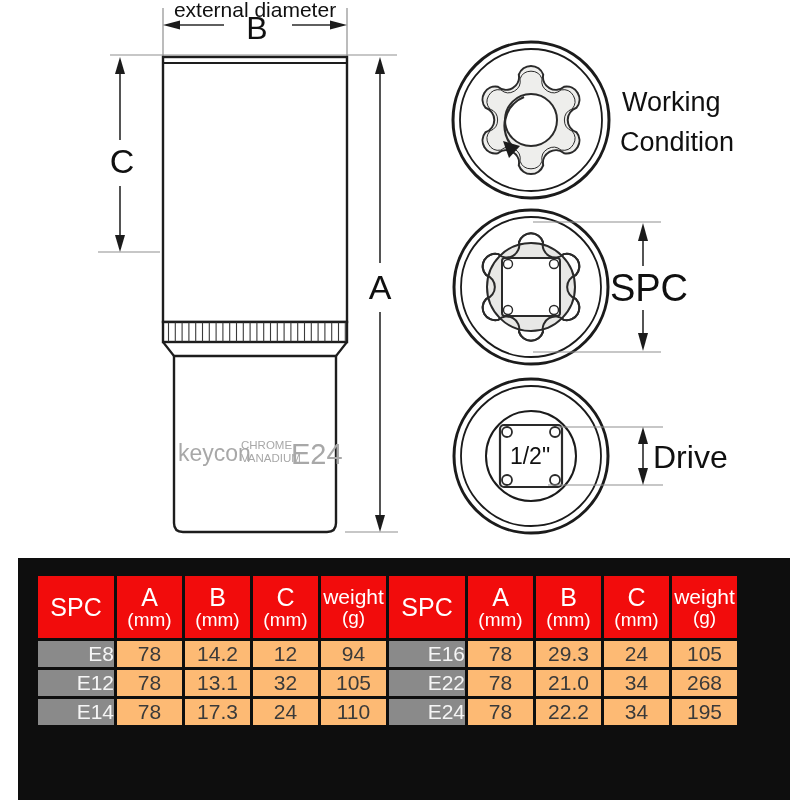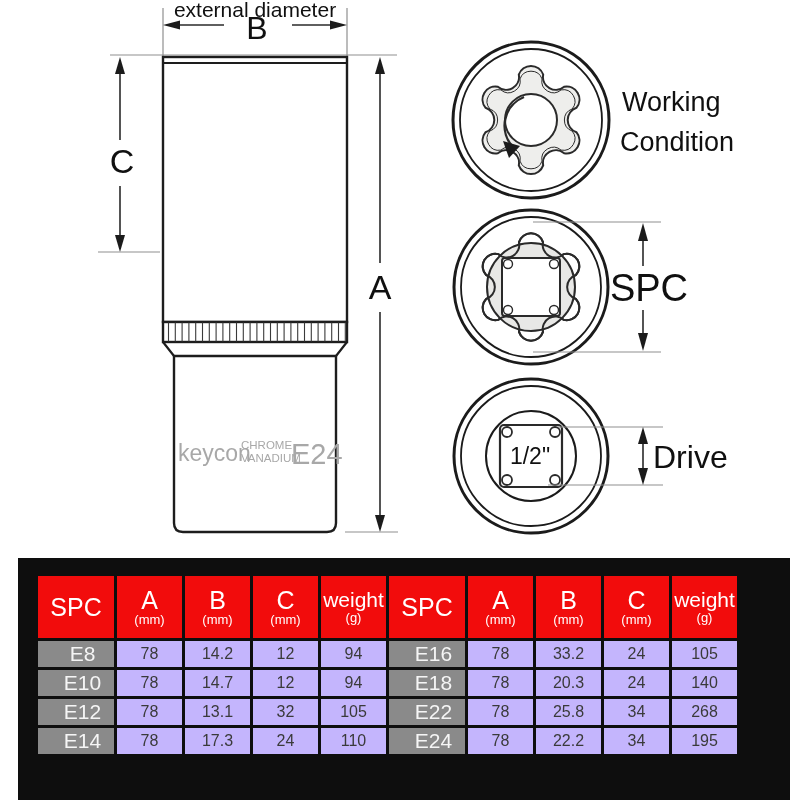--- a/index.html
+++ b/index.html
@@ -22,23 +22,23 @@
   
   .spec-panel{position:absolute;left:18px;top:558px;width:772px;height:242px;
               background:var(--panel,#0e0e0e);box-sizing:border-box;padding:15px 17px;}
   table{border-collapse:separate;border-spacing:3px;table-layout:fixed;}
   th,td{margin:0;padding:0;text-align:center;vertical-align:middle;overflow:hidden;}
   thead tr{height:62px;}
   tbody tr{height:26px;}
   th{background:var(--red,#f20c0c);color:#ffffff;font-weight:400;font-size:25px;line-height:1.05;}
   th .cname{display:block;}
   th.small .cname{font-size:21px;text-align:center;}
-  th .cunit{display:block;font-size:13px;}
-  td.lbl{background:var(--gray,#8a8a8a);color:#f5f5f5;text-align:center;padding-left:13px;font-size:21px;}
-  td.val{background:#c4b5fd;color:#3a3a3a;font-size:16px;}
+  th .cunit{display:block;font-size:19px;}
+  td.lbl{background:var(--gray,#8a8a8a);color:#f5f5f5;text-align:right;padding-left:13px;font-size:21px;}
+  td.val{background:#fdba74;color:#3a3a3a;font-size:21px;}
 </style>
 </head>
 <body>
 
 <div class="canvas">
 
   <svg width="800" height="558" viewBox="0 0 800 558">
 
     <g>
 
@@ -228,45 +228,33 @@
         </thead>
         <tbody>
           <tr>
             <td class="lbl">E8</td>
             <td class="val">78</td>
             <td class="val">14.2</td>
             <td class="val">12</td>
             <td class="val">94</td>
             <td class="lbl">E16</td>
             <td class="val">78</td>
-            <td class="val">33.2</td>
+            <td class="val">29.3</td>
             <td class="val">24</td>
             <td class="val">105</td>
-          </tr>
-          <tr>
-            <td class="lbl">E10</td>
-            <td class="val">78</td>
-            <td class="val">14.7</td>
-            <td class="val">12</td>
-            <td class="val">94</td>
-            <td class="lbl">E18</td>
-            <td class="val">78</td>
-            <td class="val">20.3</td>
-            <td class="val">24</td>
-            <td class="val">140</td>
           </tr>
           <tr>
             <td class="lbl">E12</td>
             <td class="val">78</td>
             <td class="val">13.1</td>
             <td class="val">32</td>
             <td class="val">105</td>
             <td class="lbl">E22</td>
             <td class="val">78</td>
-            <td class="val">25.8</td>
+            <td class="val">21.0</td>
             <td class="val">34</td>
             <td class="val">268</td>
           </tr>
           <tr>
             <td class="lbl">E14</td>
             <td class="val">78</td>
             <td class="val">17.3</td>
             <td class="val">24</td>
             <td class="val">110</td>
             <td class="lbl">E24</td>

